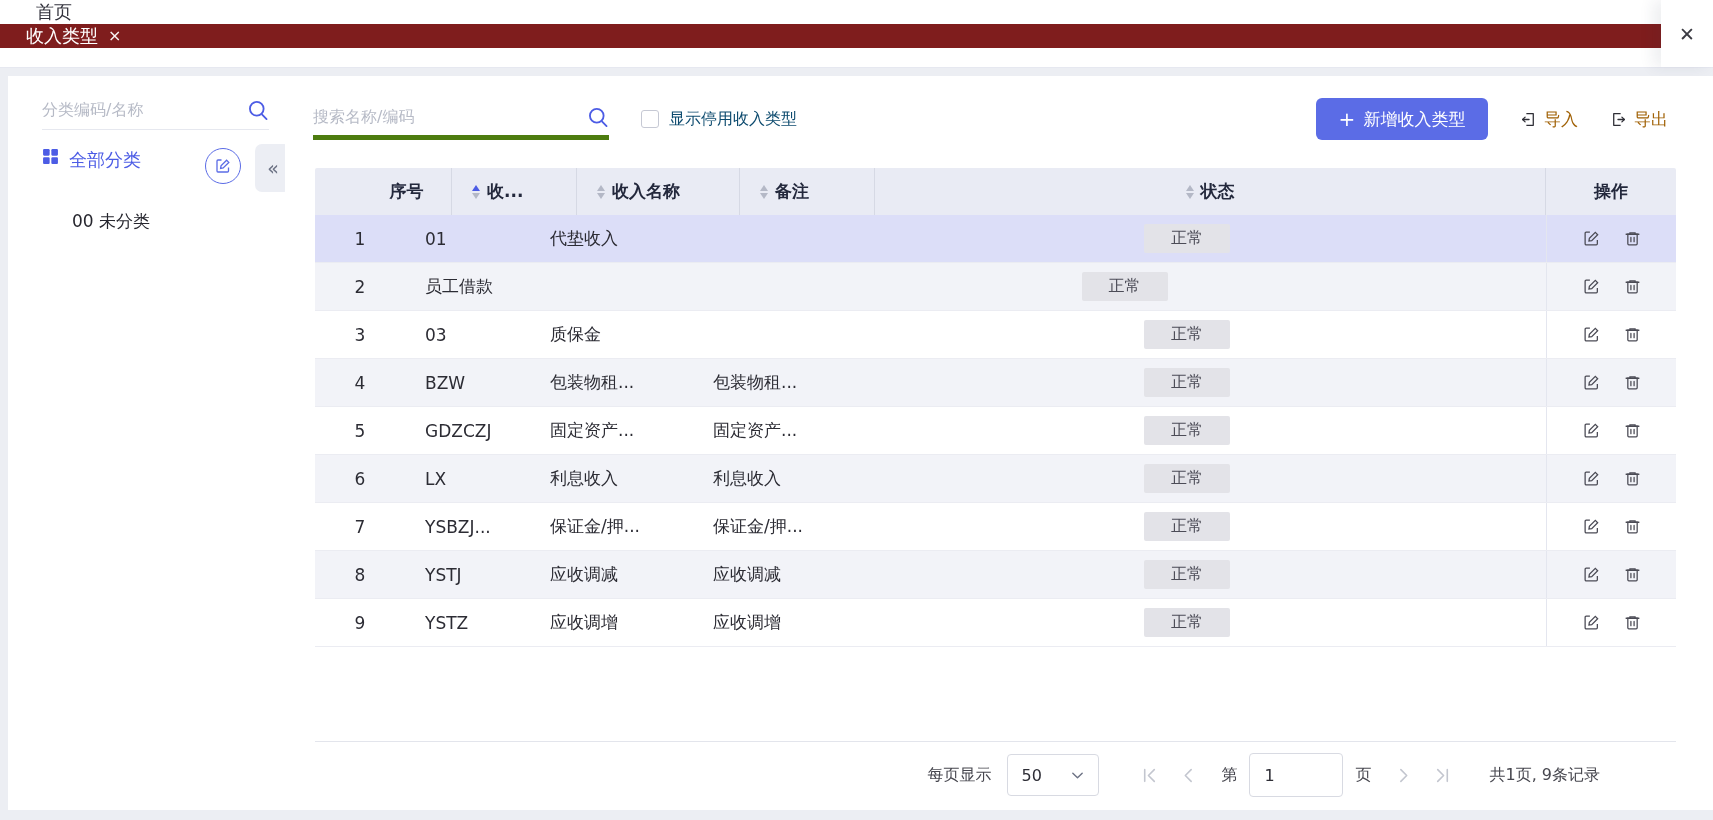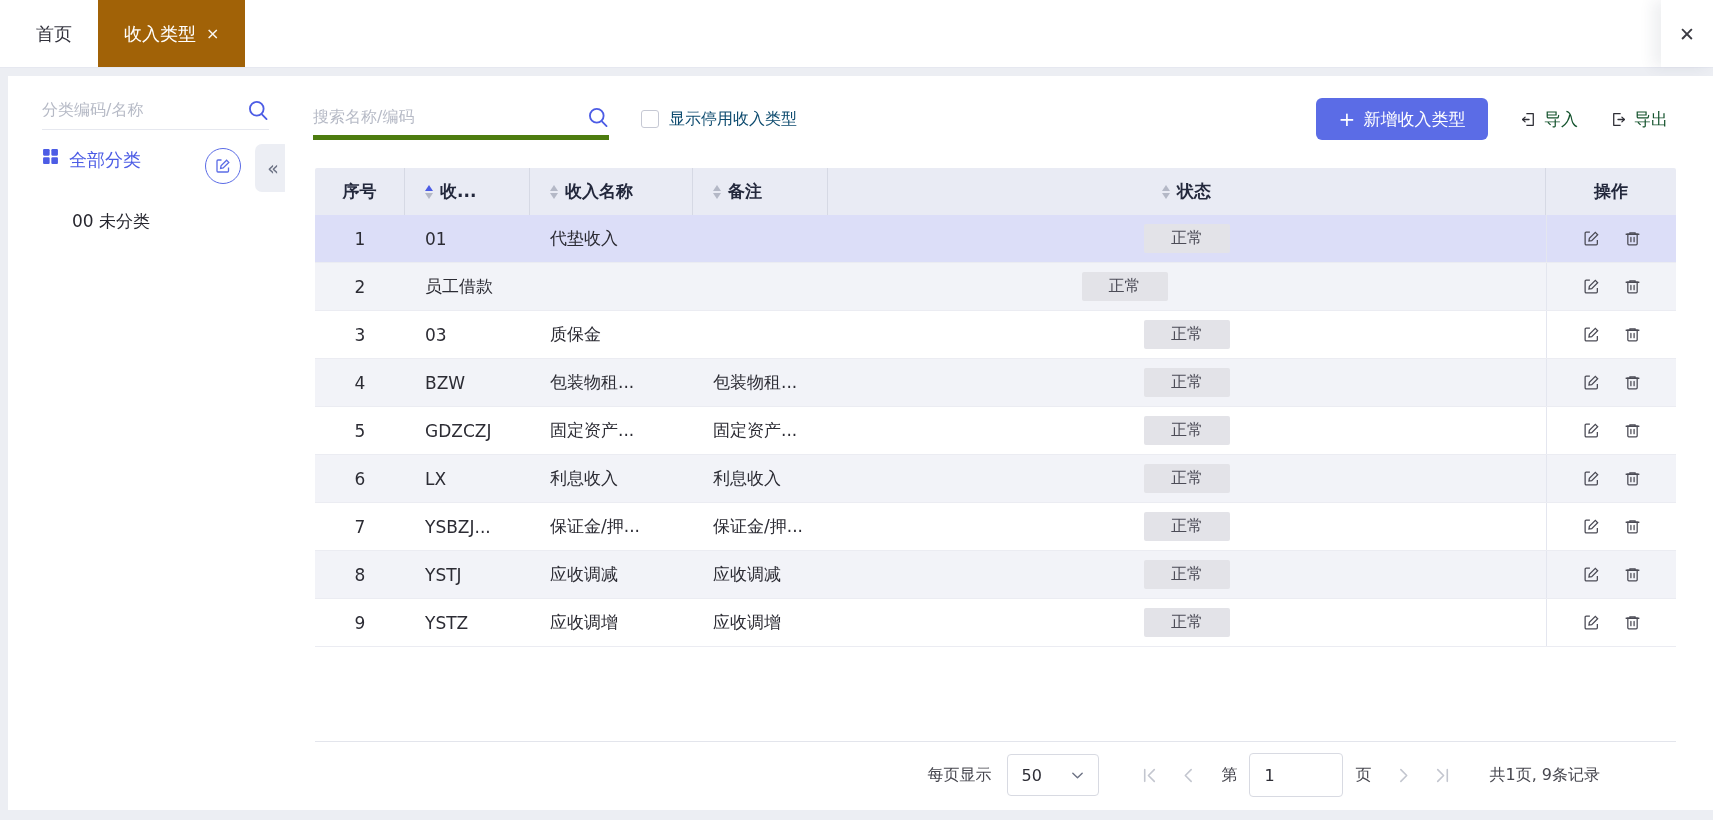--- a/index.html
+++ b/index.html
@@ -1,24 +1,24 @@
 <!DOCTYPE html>
 <html><head>
 <meta charset="utf-8">
 <style>
   * { margin:0; padding:0; box-sizing:border-box; }
   html,body { width:1713px; height:820px; overflow:hidden; }
   body { background:#eceef3; font-family:"DejaVu Sans","Liberation Sans",sans-serif; color:#2f2f38; position:relative; }
 
   
   .tabbar { position:absolute; top:0; left:0; width:1713px; height:68px; background:#fff;
-            border-bottom:1px solid #e6e8f0; display:flex; align-items:stretch; }
+            border-bottom:1px solid #e6e8f0; display:flex; align-items:stretch;flex-direction:column; }
   .tab { display:flex; align-items:center; padding:0 26px; font-size:18px; cursor:pointer; }
   .tab-home { margin-left:10px; color:#32323c; }
-  .tab-active { background:#a16207; color:#fff; gap:10px; }
+  .tab-active { background:#7f1d1d; color:#fff; gap:10px; }
   .tab-close { font-size:16px; line-height:1; opacity:.95; cursor:pointer; }
   .window-close { position:absolute; top:0; right:0; width:52px; height:67px; background:#fff;
             box-shadow:-8px 0 14px rgba(40,45,80,.08); display:flex; align-items:center; justify-content:center;
             font-size:19px; color:#3a3a42; cursor:pointer; }
 
   
   .sidebar { position:absolute; left:8px; top:76px; width:277px; height:734px; background:#fff; }
   .side-search { position:absolute; top:14px; left:34px; right:16px; height:40px;
             border-bottom:1px solid #e6e8ef; display:flex; align-items:center; }
   .side-search input { flex:1; border:none; outline:none; font-size:16px; color:#333; background:transparent;
@@ -39,21 +39,21 @@
   .toolbar { position:absolute; top:20px; left:28px; right:45px; height:46px; display:flex; align-items:center; }
   .m-search { width:296px; height:42px; border-bottom:5px solid #4d7c0f; display:flex; align-items:center; }
   .m-search input { flex:1; border:none; outline:none; font-size:16px; color:#333; background:transparent; font-family:inherit; min-width:0; }
   .check-wrap { margin-left:32px; display:flex; align-items:center; gap:10px; cursor:pointer; }
   .checkbox { width:18px; height:18px; border:1px solid #c6c9d4; border-radius:3px; background:#fff; }
   .check-label { font-size:16px; color:#0c4a6e; }
   .toolbar-spacer { flex:1; }
   .btn-add { width:172px; height:42px; background:#5b6ce6; border:none; border-radius:6px; color:#fff;
             font-size:17px; display:flex; align-items:center; justify-content:center; gap:8px; cursor:pointer; font-family:inherit; }
   .btn-add .plus { font-size:20px; font-weight:400; line-height:1; }
-  .tool-link { margin-left:32px; display:flex; align-items:center; gap:7px; font-size:17px; color:#14532d; cursor:pointer;font-family:Liberation Serif, serif; }
+  .tool-link { margin-left:32px; display:flex; align-items:center; gap:7px; font-size:17px; color:#a16207; cursor:pointer;font-family:Liberation Serif, serif; }
   .tool-link svg { color:#2e2e36; }
 
   
   .table { position:absolute; top:92px; left:30px; width:1361px; }
   .thead { display:flex; height:47px; background:#e9ebf4; align-items:center; border-radius:2px 2px 0 0; }
   .th { display:flex; align-items:center; height:100%; font-size:17px; font-weight:bold; color:#23283c;
         padding-left:20px; border-right:1px solid #d6d9e4; }
   .th:last-child { border-right:none; }
   .th-center { justify-content:center; padding-left:0; }
   .th-sortable { cursor:pointer; }
@@ -175,21 +175,21 @@
           <path d="M7.5 8h6" stroke-linecap="round"></path>
           <path d="M11.2 5.8L13.5 8l-2.3 2.2" stroke-linecap="round" stroke-linejoin="round"></path>
         </svg>
       </span>
       <span>导出</span>
     </div>
   </div>
 
   <div class="table">
     <div class="thead">
-        <div class="th th-center" style="width: 90px;">
+        <div class="th th-center" style="width: 90px; margin-left: 47px;">
           <span>序号</span>
         </div>
         <div class="th th-sortable" style="width: 125px;">
           <span class="sort">
             <i class="tri tri-up active"></i>
             <i class="tri tri-dn"></i>
           </span>
           <span>收...</span>
         </div>
         <div class="th th-sortable" style="width: 163px;">

